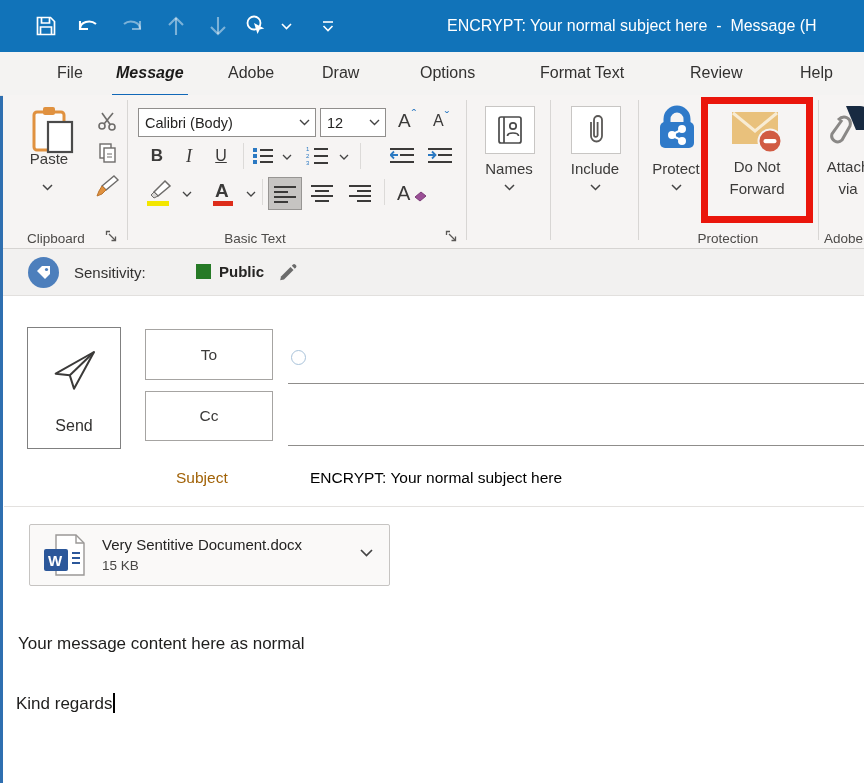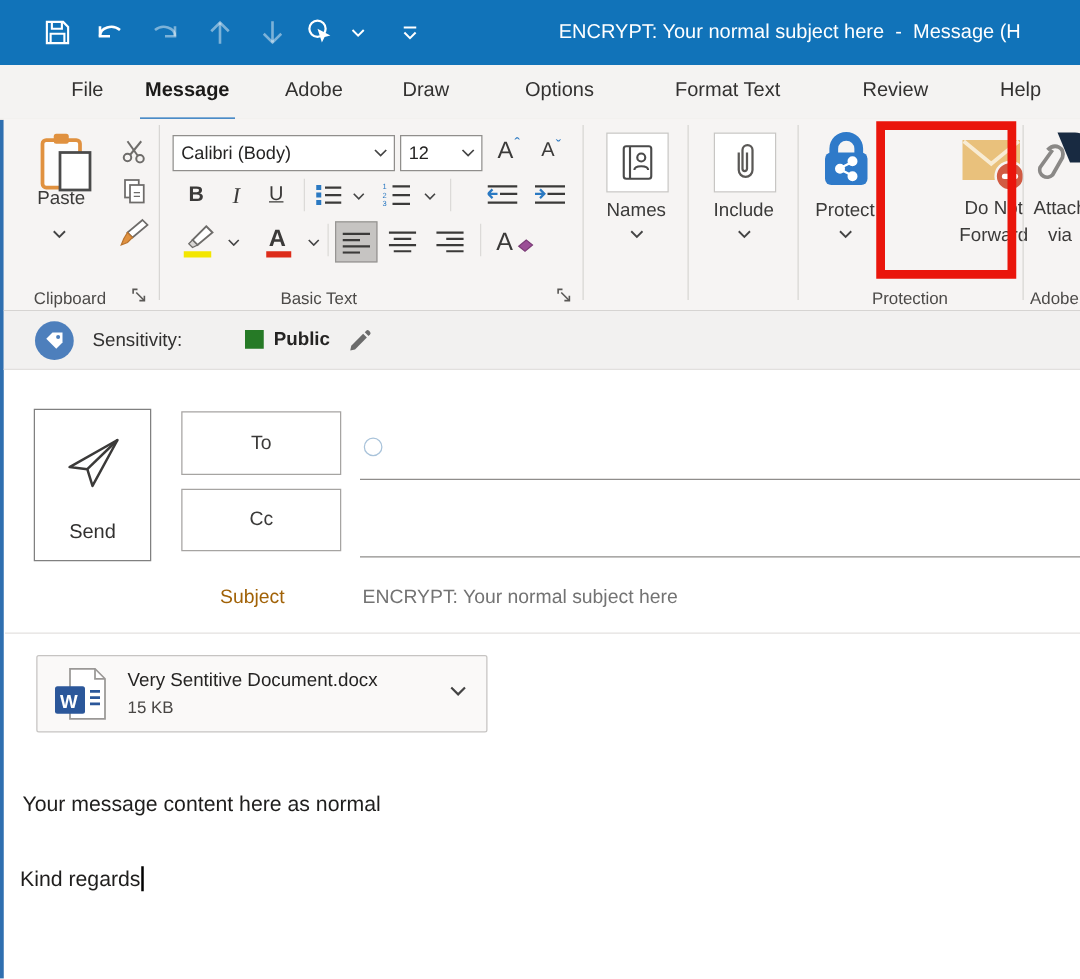--- a/index.html
+++ b/index.html
@@ -12,21 +12,21 @@
   .qat-btn{top:11px;width:32px;height:30px;display:flex;align-items:center;justify-content:center;}
   .title-text{left:447px;top:0;height:52px;display:flex;align-items:center;color:#fff;
               font-size:16px;white-space:pre;}
 
   
   .win-left{left:0;top:52px;width:3px;height:731px;background:#2f6fb0;}
 
   
   .tabrow{left:0;top:52px;width:864px;height:43px;background:#f4f3f2;border-bottom:1px solid #e7e5e4;}
   .tab{top:52px;height:42px;display:flex;align-items:center;font-size:16px;color:#323130;padding:0 4px;}
-  .tab.active{color:#1b1a19;font-weight:bold;border-bottom:3px solid #1168b8;}
+  .tab.active{color:#1b1a19;font-weight:bold;border-bottom:3px solid #1168b8;font-style:italic;}
 
   
   .ribbon{left:3px;top:95px;width:861px;height:153px;background:#f6f4f3;border-bottom:1px solid #d6d4d2;}
   .vsep{top:100px;width:1px;height:140px;background:#d8d6d4;}
   .grplabel{top:229px;height:18px;font-size:13.5px;color:#4c4a48;display:flex;align-items:center;justify-content:center;}
   .launcher{top:230px;width:14px;height:14px;}
   .bigbtn-label{font-size:15px;color:#3b3a39;text-align:center;line-height:21px;}
   .combo{background:#fff;border:1px solid #908e8c;display:flex;align-items:center;font-size:14.5px;color:#252423;}
   .combo .cv{flex:1;padding-left:6px;white-space:nowrap;overflow:hidden;}
   .sbtn{display:flex;align-items:center;justify-content:center;}
@@ -47,21 +47,21 @@
 
   
   .field-btn{background:#fff;border:1px solid #a6a4a2;display:flex;align-items:center;justify-content:center;
              font-size:15.5px;color:#3b3a39;}
   .send-btn{background:#fff;border:1px solid #808080;display:flex;flex-direction:column;align-items:center;
             justify-content:center;font-size:16px;color:#323130;}
   .hline{height:1px;background:#8f8d8b;}
   .link{font-size:15.5px;color:#0f6cbd;text-decoration:underline;}
   .presence{width:13px;height:13px;border:1.5px solid #a9c3da;border-radius:50%;background:#fff;}
   .subj-label{font-size:15.5px;color:#a16207;}
-  .subj-value{font-size:15.5px;color:#737373;}
+  .subj-value{font-size:15.5px;color:#000000;margin-left:20px;}
 
   
   .attach-card{left:29px;top:524px;width:359px;height:60px;background:#faf9f8;border:1px solid #c6c4c2;border-radius:2px;}
   .attach-name{font-size:15px;color:#252423;white-space:nowrap;}
   .attach-size{font-size:13.5px;color:#484644;}
 
   
   .bodytext{font-size:17px;color:#1f1e1d;white-space:nowrap;}
   .cursor{display:inline-block;width:2px;height:20px;background:#000;vertical-align:-4px;margin-left:1px;}
 
@@ -365,21 +365,21 @@
           <circle cx="20" cy="31" r="3"></circle>
           <circle cx="30" cy="37" r="3"></circle>
         <path d="M29 26 L21 30 M21 32 L29 36" fill="none"></path>
         </g>
       </svg>
     <div class="abs bigbtn-label" style="left:-4px;top:58px;width:72px">Protect</div>
     <svg class="abs" style="left:27px;top:84px" width="11" height="7" viewBox="0 0 11 7">
       <path d="M1 1 l4.5 4.5 L10 1" fill="none" stroke="#444" stroke-width="1.5"></path>
       </svg>
   </div>
-  <div class="abs" style="left:752px;top:100px;width:86px;height:110px">
+  <div class="abs" style="left:714px;top:100px;width:86px;height:110px">
     <svg class="abs" style="left:15px;top:6px" width="56" height="50" viewBox="0 0 56 50">
       <rect x="3" y="6" width="46" height="32" fill="#e9c17c"></rect>
       <path d="M4 7 L26 25 L48 7" fill="none" stroke="#f8ecd4" stroke-width="3"></path>
       <circle cx="41" cy="35" r="11.5" fill="#d15b43" stroke="#f6f4f3" stroke-width="2"></circle>
       <rect x="34.5" y="33" width="13" height="4.2" rx="2" fill="#fff"></rect>
       </svg>
     <div class="abs bigbtn-label" style="left:0;top:56px;width:86px">Do Not</div>
     <div class="abs bigbtn-label" style="left:0;top:78px;width:86px">Forward</div>
   </div>
   <div class="abs grplabel" style="left:670px;width:116px">Protection</div>

